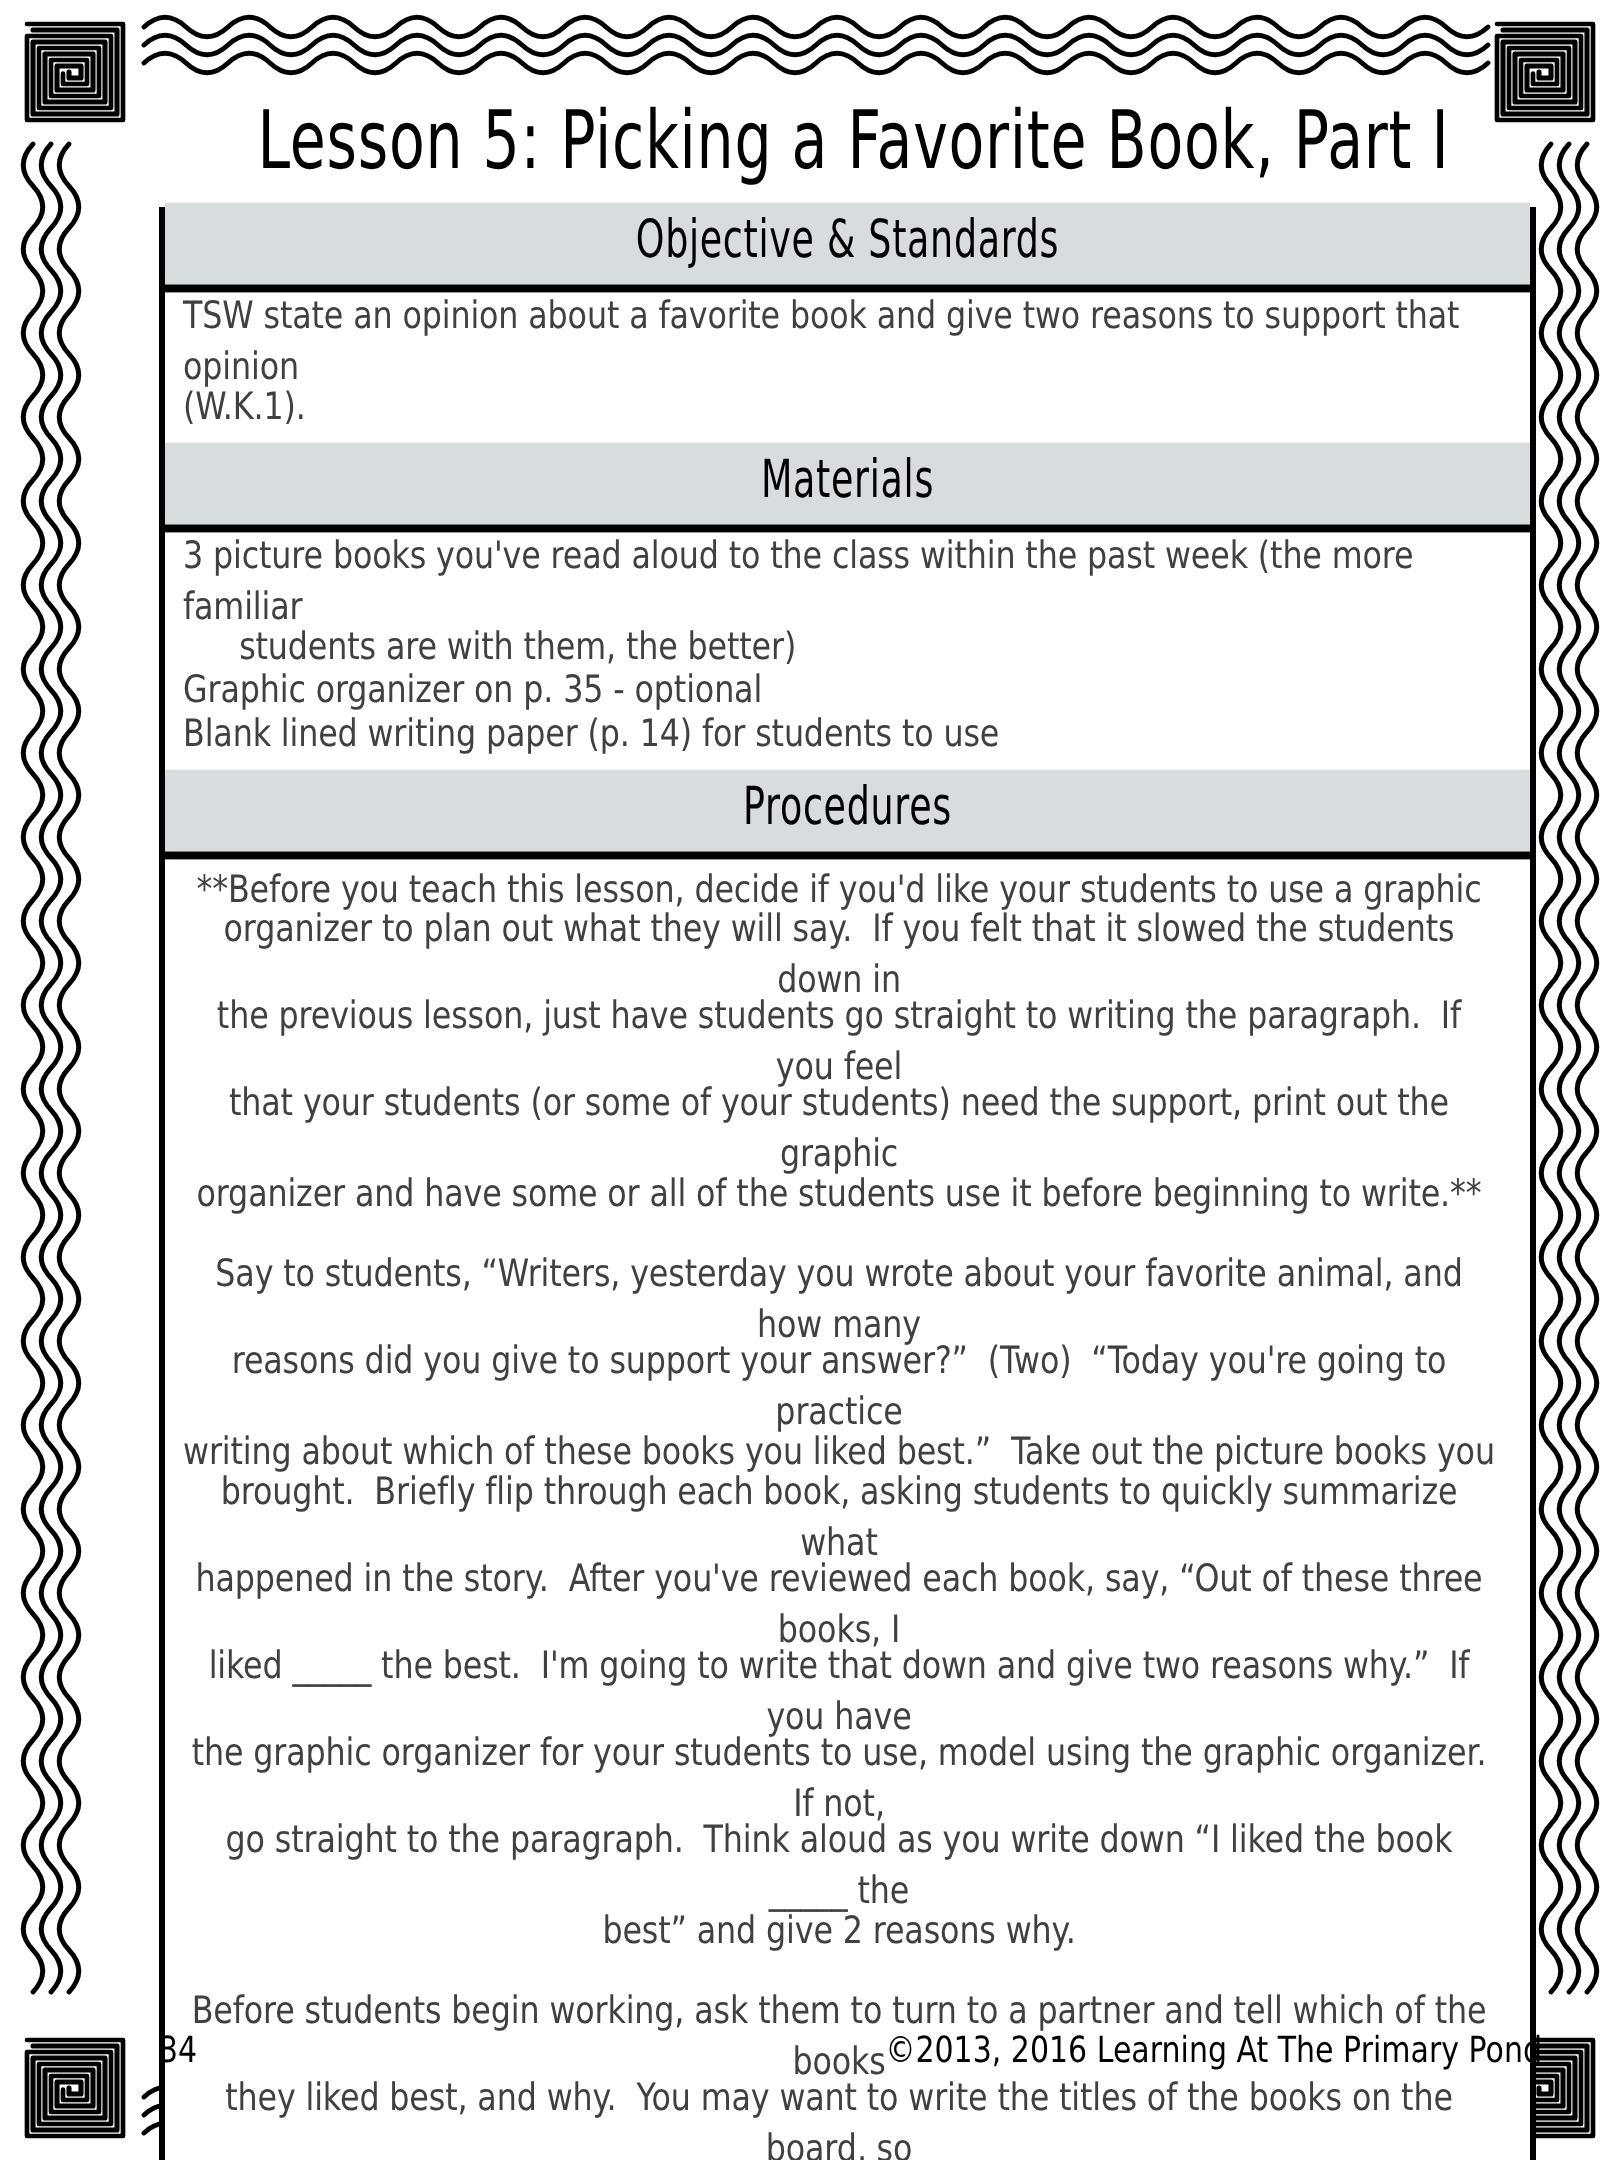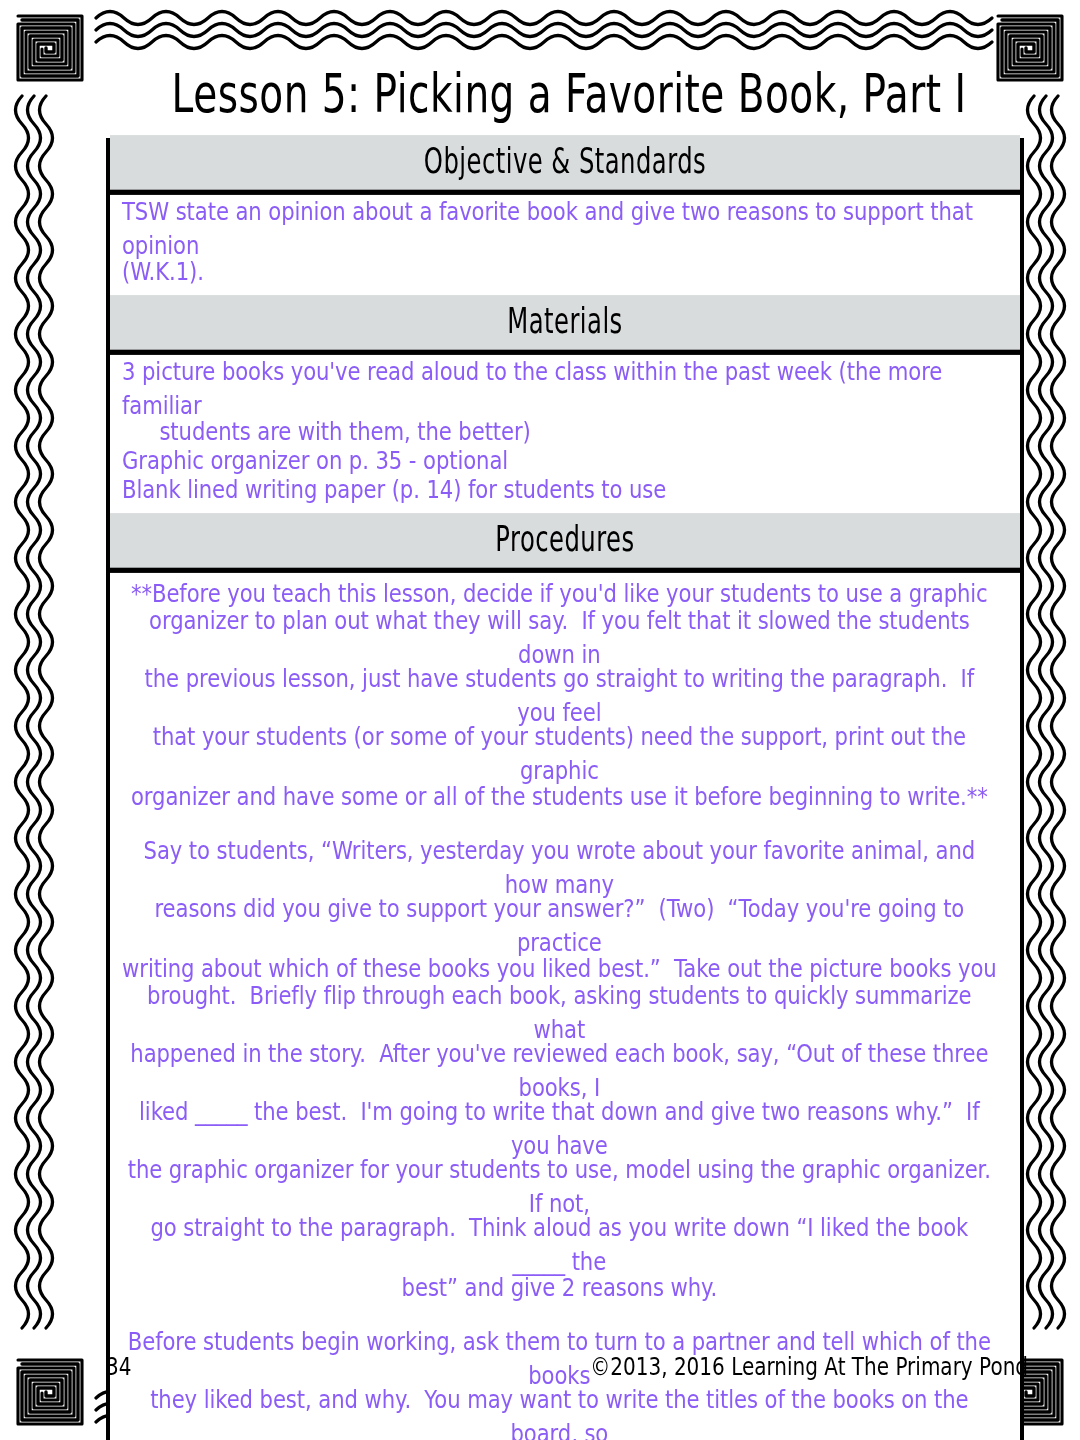--- a/index.html
+++ b/index.html
@@ -72,21 +72,21 @@
   .section-header .hdr-inner {
     display: block;
     transform: scaleX(0.9);
     letter-spacing: 0.5px;
   }
 
   .section-body {
     padding: 11px 10px 12px 12px;
     font-size: 21.5px;
     line-height: 29px;
-    color: #8b5cf6;
+    color: #404040;
     transform-origin: left top;
   }
   .section-body.bordered-bottom {
     border-bottom: 4px solid #000;
   }
 
   .body-line {
     white-space: pre-wrap;
     transform: scaleY(1.17) scaleX(0.985);
     transform-origin: left center;

